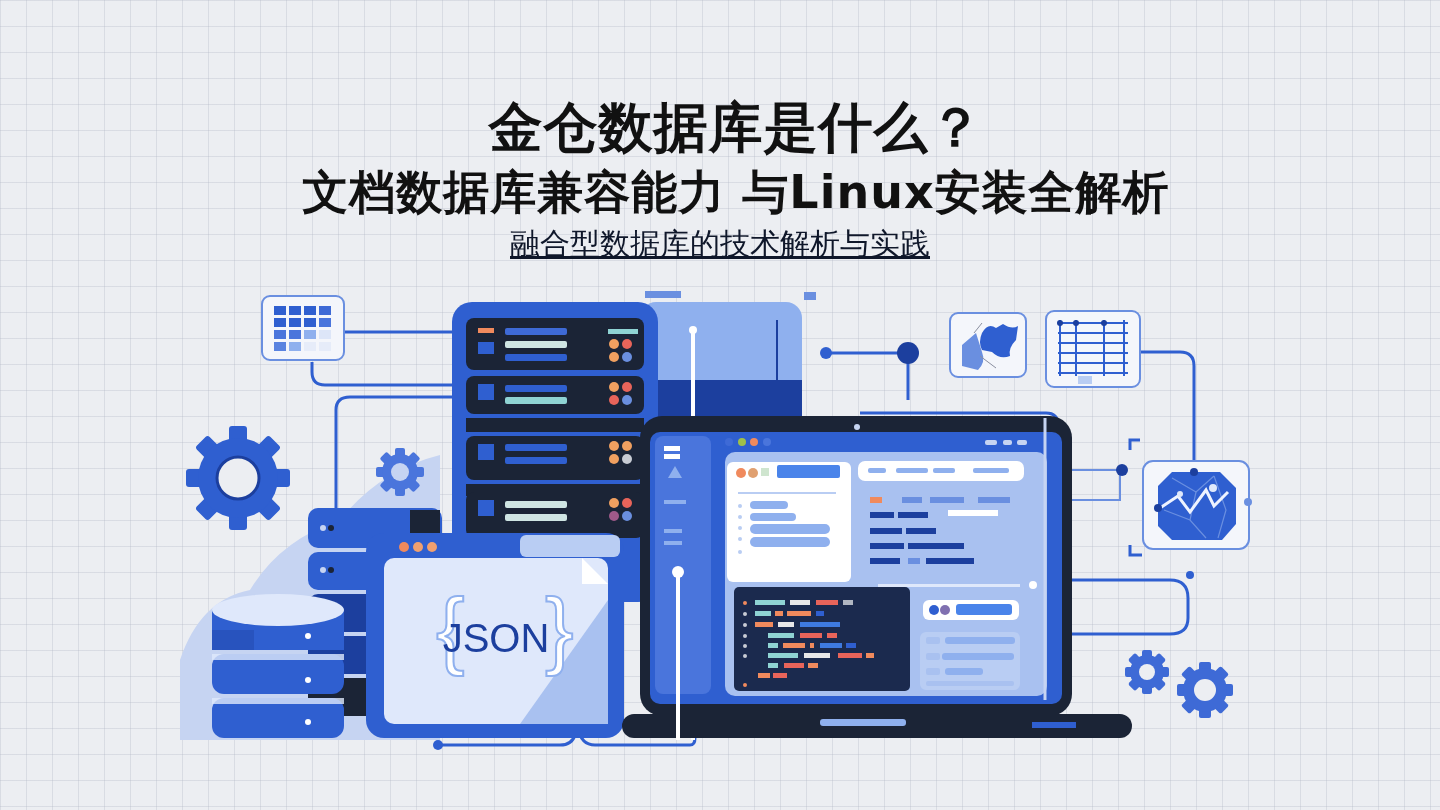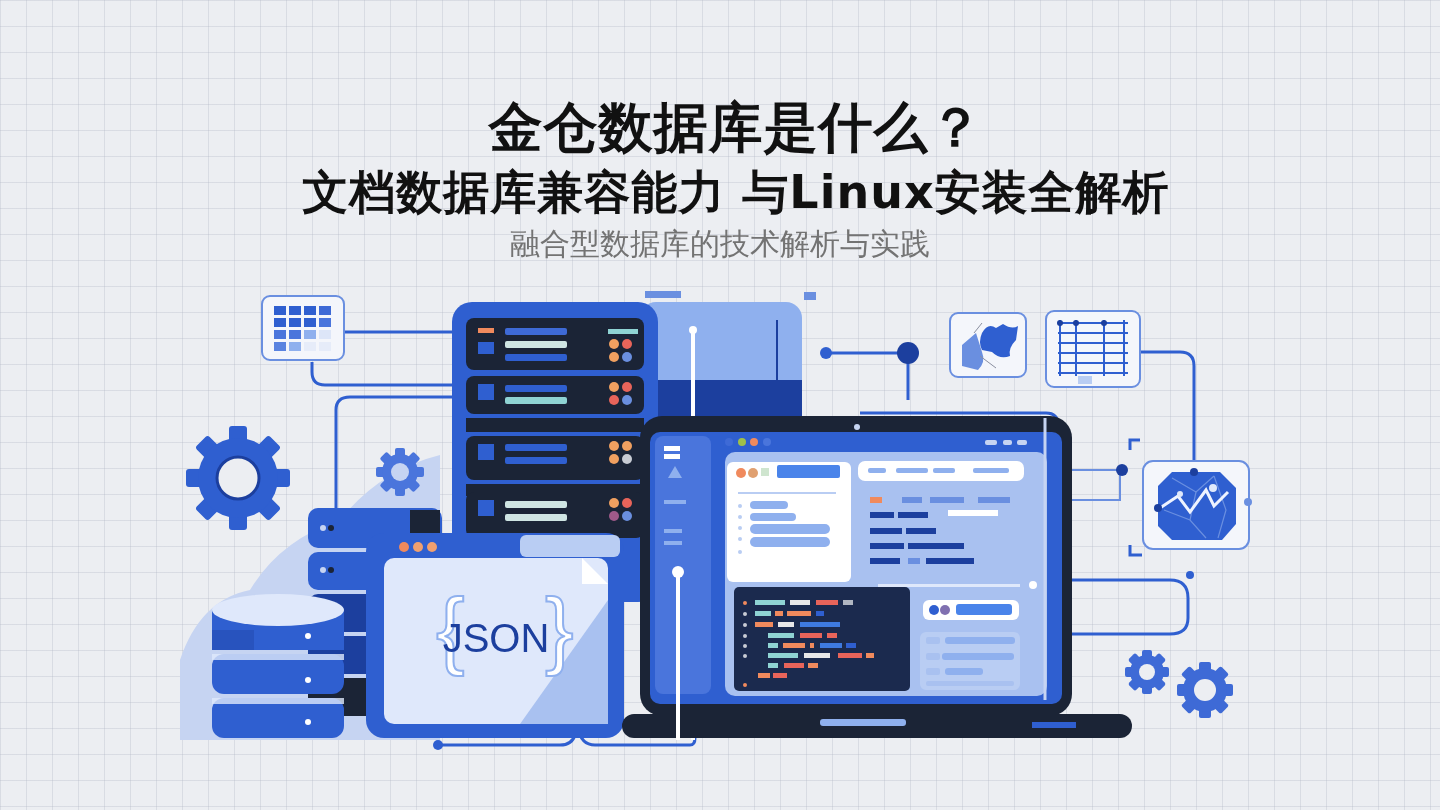--- a/index.html
+++ b/index.html
@@ -6,21 +6,21 @@
   body{width:1440px;height:810px;overflow:hidden;position:relative;
     background-color:#eceef2;
     background-image:
       linear-gradient(rgba(180,186,198,0.35) 1px, transparent 1px),
       linear-gradient(90deg, rgba(180,186,198,0.35) 1px, transparent 1px);
     background-size:26px 26px;
     font-family:"DejaVu Sans","Liberation Sans",sans-serif;}
   .title{position:absolute;left:0;width:1440px;text-align:center;color:#111;font-weight:bold;margin:16px;}
   .t1{top:82px;font-size:54px;letter-spacing:1px;line-height:60px;}
   .t2{top:146px;font-size:46px;letter-spacing:1px;line-height:60px;}
-  .sub{position:absolute;left:0;width:1440px;text-align:center;top:226px;font-size:30px;color:#737373;line-height:36px;}
+  .sub{position:absolute;left:0;width:1440px;text-align:center;top:226px;font-size:30px;color:#0f172a;line-height:36px;text-decoration:underline;}
   svg.art{position:absolute;left:0;top:0;}
 </style>
 </head>
 <body>
 
 <h1 class="title t1">金仓数据库是什么？</h1>
 <h1 class="title t2">文档数据库兼容能力 与Linux安装全解析</h1>
 <div class="sub">融合型数据库的技术解析与实践</div>
 
 <svg class="art" width="1440" height="810" viewBox="0 0 1440 810">

